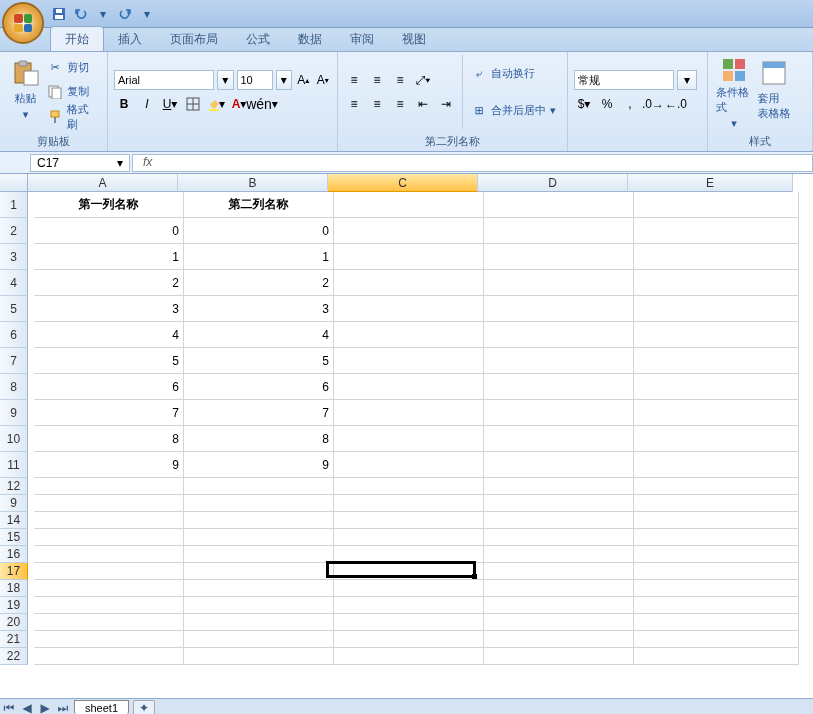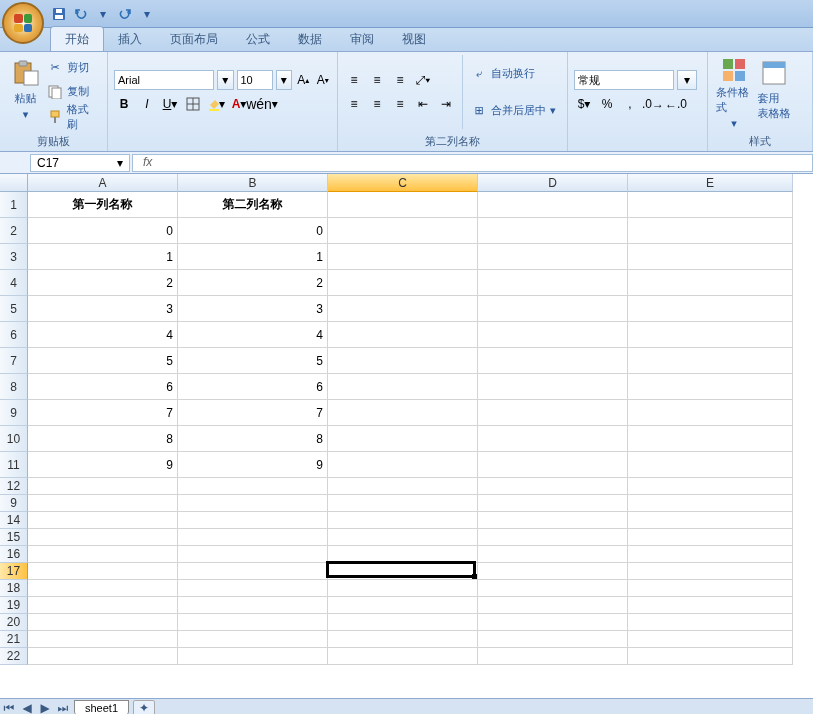--- a/index.html
+++ b/index.html
@@ -48,21 +48,21 @@
 .sheet-wrap{position:relative; height:524px; overflow:hidden;}
 .corner{position:absolute; top:0; left:0; width:28px; height:18px; background:linear-gradient(#f5f9fd,#dce8f5); border-right:1px solid #9eb6d0; border-bottom:1px solid #9eb6d0;}
 .colheads{position:absolute; top:0; left:28px; right:0; height:18px; display:flex;}
 .colhead{background:linear-gradient(#f5f9fd,#dce8f5); border-right:1px solid #c0d0e0; border-bottom:1px solid #9eb6d0; text-align:center; font-size:12px; color:#333; line-height:18px;}
 .colhead.active{background:linear-gradient(#ffe8a6,#ffc244); border-bottom-color:#e69a00;}
 .rowheads{position:absolute; top:18px; left:0; width:28px;}
 .rowhead{height:26px; background:linear-gradient(90deg,#f5f9fd,#dce8f5); border-bottom:1px solid #c0d0e0; border-right:1px solid #9eb6d0; text-align:center; font-size:12px; color:#333; line-height:26px;}
 .rowhead.small{height:17px; line-height:17px;}
 .rowhead.active{background:linear-gradient(90deg,#ffe8a6,#ffc244); border-right-color:#e69a00;}
 .cells{position:absolute; top:18px; left:28px; right:0;}
-.cellrow{display:flex;}
+.cellrow{display:flex;margin-left:6px;}
 .cell{height:26px; border-right:1px solid #d4d4d4; border-bottom:1px solid #d4d4d4; padding:0 4px; font-size:12px; display:flex; align-items:center;}
 .cell.small{height:17px;}
 .cell.hdr{justify-content:center; font-weight:bold; font-family:"SimSun";}
 .cell.num{justify-content:flex-end; font-family:Arial;}
 .active-cell{position:absolute; border:3px solid #000; pointer-events:none;}
 .active-cell::after{content:''; position:absolute; right:-4px; bottom:-4px; width:5px; height:5px; background:#000;}
 
 
 .sheettabs{height:18px; background:#d6e3f2; display:flex; align-items:center; border-top:1px solid #8faad0;}
 .navbtn{width:18px; height:16px; display:flex; align-items:center; justify-content:center; color:#3a5a82;}

